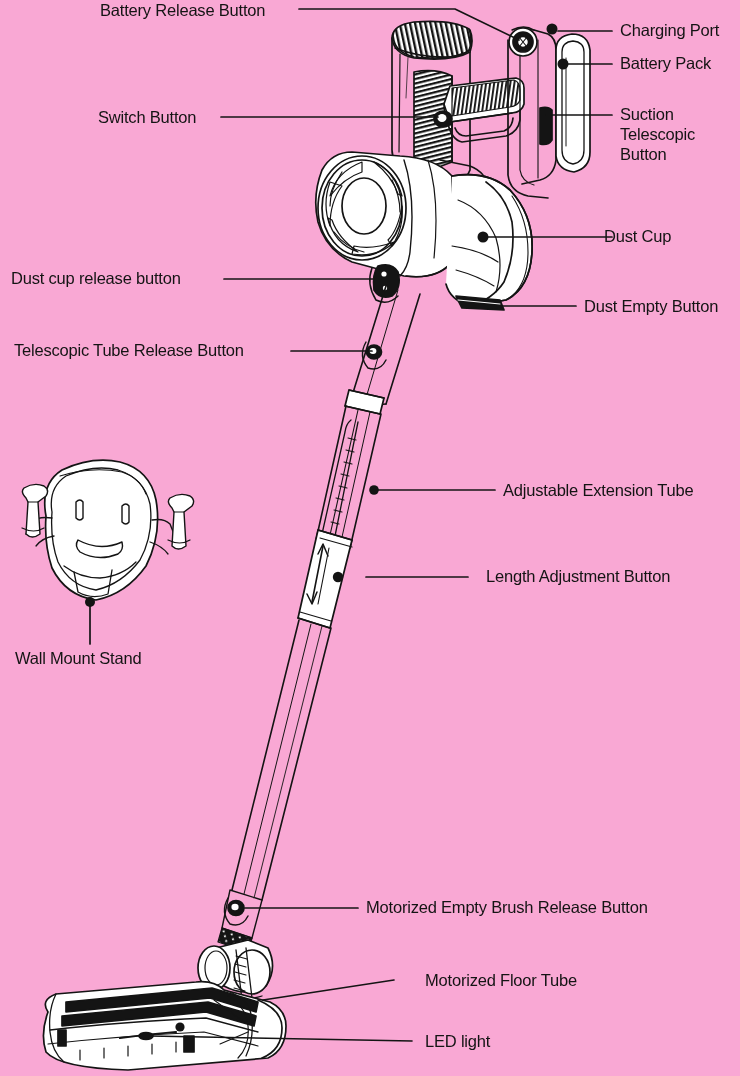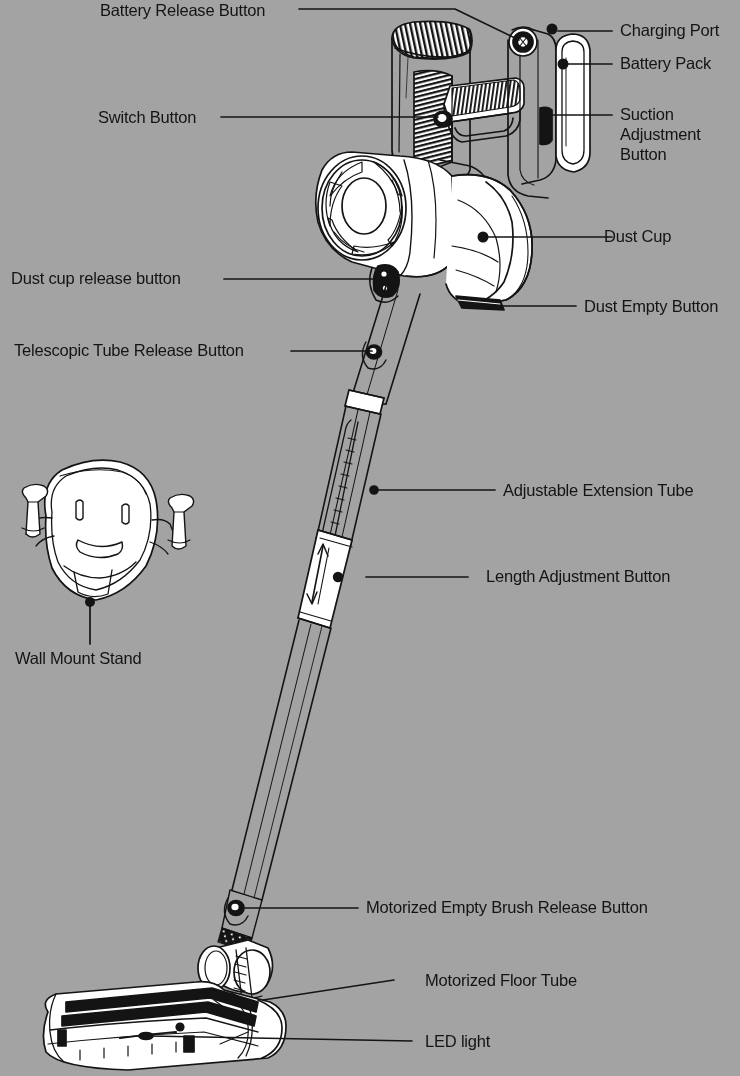--- a/index.html
+++ b/index.html
@@ -1,19 +1,19 @@
 <!DOCTYPE html>
 <html><head>
 <meta charset="utf-8">
 <style>
   html,body{margin:0;padding:0;background:#ffffff;}
   #page{
     position:relative;
     width:740px;height:1076px;
-    background:#a3a3a3;
+    background:#f9a8d4;
     overflow:hidden;
     font-family:"Liberation Sans","DejaVu Sans",sans-serif;
   }
   #art{position:absolute;left:0;top:0;width:740px;height:1076px;}
   .lbl{
     position:absolute;
     color:#141414;
     font-size:16.5px;
     line-height:20px;
     letter-spacing:-0.2px;
@@ -318,21 +318,21 @@
 
   <div class="lbl" style="left:100px;top:0px;">Battery Release Button</div>
   <div class="lbl" style="left:98px;top:107px;">Switch Button</div>
   <div class="lbl" style="left:11px;top:268px;">Dust cup release button</div>
   <div class="lbl" style="left:14px;top:340px;">Telescopic Tube Release Button</div>
   <div class="lbl" style="left:15px;top:648px;">Wall Mount Stand</div>
 
   <div class="lbl" style="left:620px;top:20px;">Charging Port</div>
   <div class="lbl" style="left:620px;top:53px;">Battery Pack</div>
   <div class="lbl multi" style="left:620px;top:104px;">Suction
-Adjustment
+Telescopic
 Button</div>
   <div class="lbl" style="left:604px;top:226px;">Dust Cup</div>
   <div class="lbl" style="left:584px;top:296px;">Dust Empty Button</div>
   <div class="lbl" style="left:503px;top:480px;">Adjustable Extension Tube</div>
   <div class="lbl" style="left:486px;top:566px;">Length Adjustment Button</div>
   <div class="lbl" style="left:366px;top:897px;">Motorized Empty Brush Release Button</div>
   <div class="lbl" style="left:425px;top:970px;">Motorized Floor Tube</div>
   <div class="lbl" style="left:425px;top:1031px;">LED light</div>
 
 </div>

